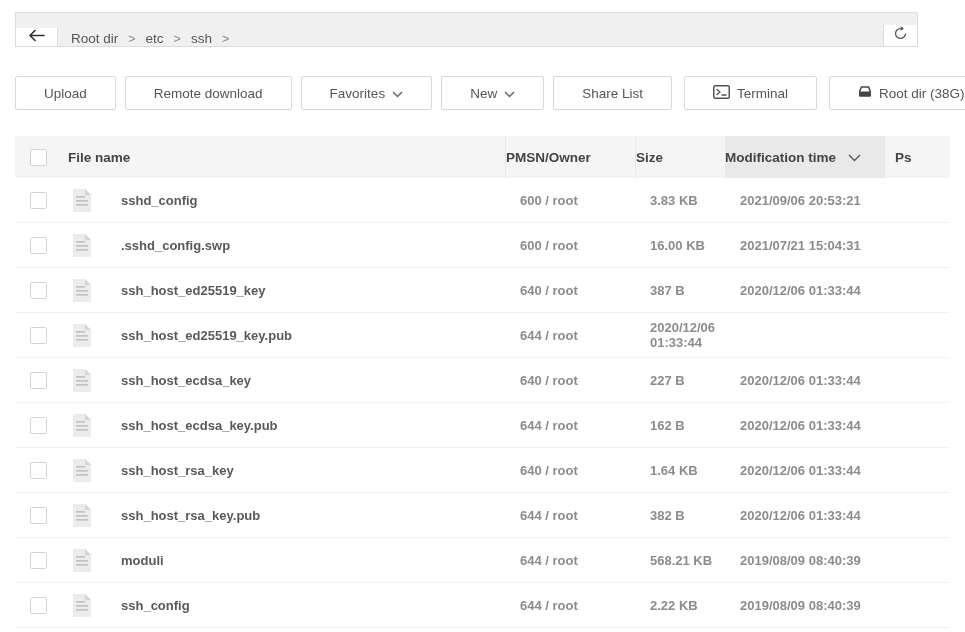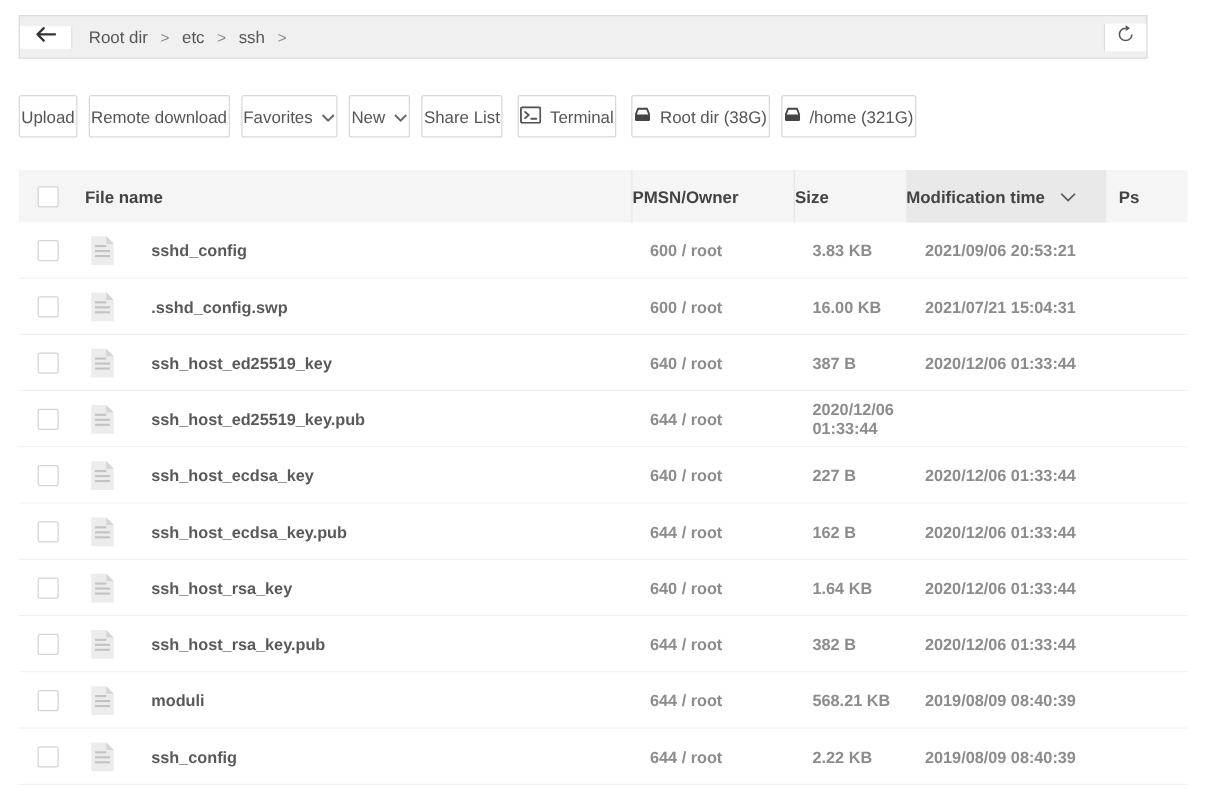--- a/index.html
+++ b/index.html
@@ -9,21 +9,21 @@
     background: #fff;
     font-family: "Liberation Sans", sans-serif;
     overflow: hidden;
     color: #555;
   }
 
   
   .pathbar {
     position: absolute; left: 15px; top: 12px;
     width: 903px; height: 35px;
-    display: flex; align-items: center;
+    display: flex; align-items: flex-end;
     border: 1px solid #dcdcdc;
     background: #f0f0f0;
   }
   .back-btn {
     width: 42px; flex: 0 0 42px;
     background: #fff; border-right: 1px solid #dcdcdc;
     display: flex; align-items: center; justify-content: center;
     cursor: pointer;
   }
   .crumbs {
@@ -42,21 +42,21 @@
     cursor: pointer;
   }
 
   
   .toolbar {
     position: absolute; left: 15px; top: 76px;
     display: flex; align-items: center; gap: 9px;
   }
   .btn {
     height: 34px;
-    padding: 0 1px;
+    padding: 0 28px;
     background: #fff;
     border: 1px solid #d8d8d8;
     border-radius: 2px;
     font-size: 13.5px; color: #555;
     display: flex; align-items: center; gap: 7px;
     cursor: pointer; white-space: nowrap; text-align: center;
   }
   .btn-spaced { margin-left: 3px; }
 
   

